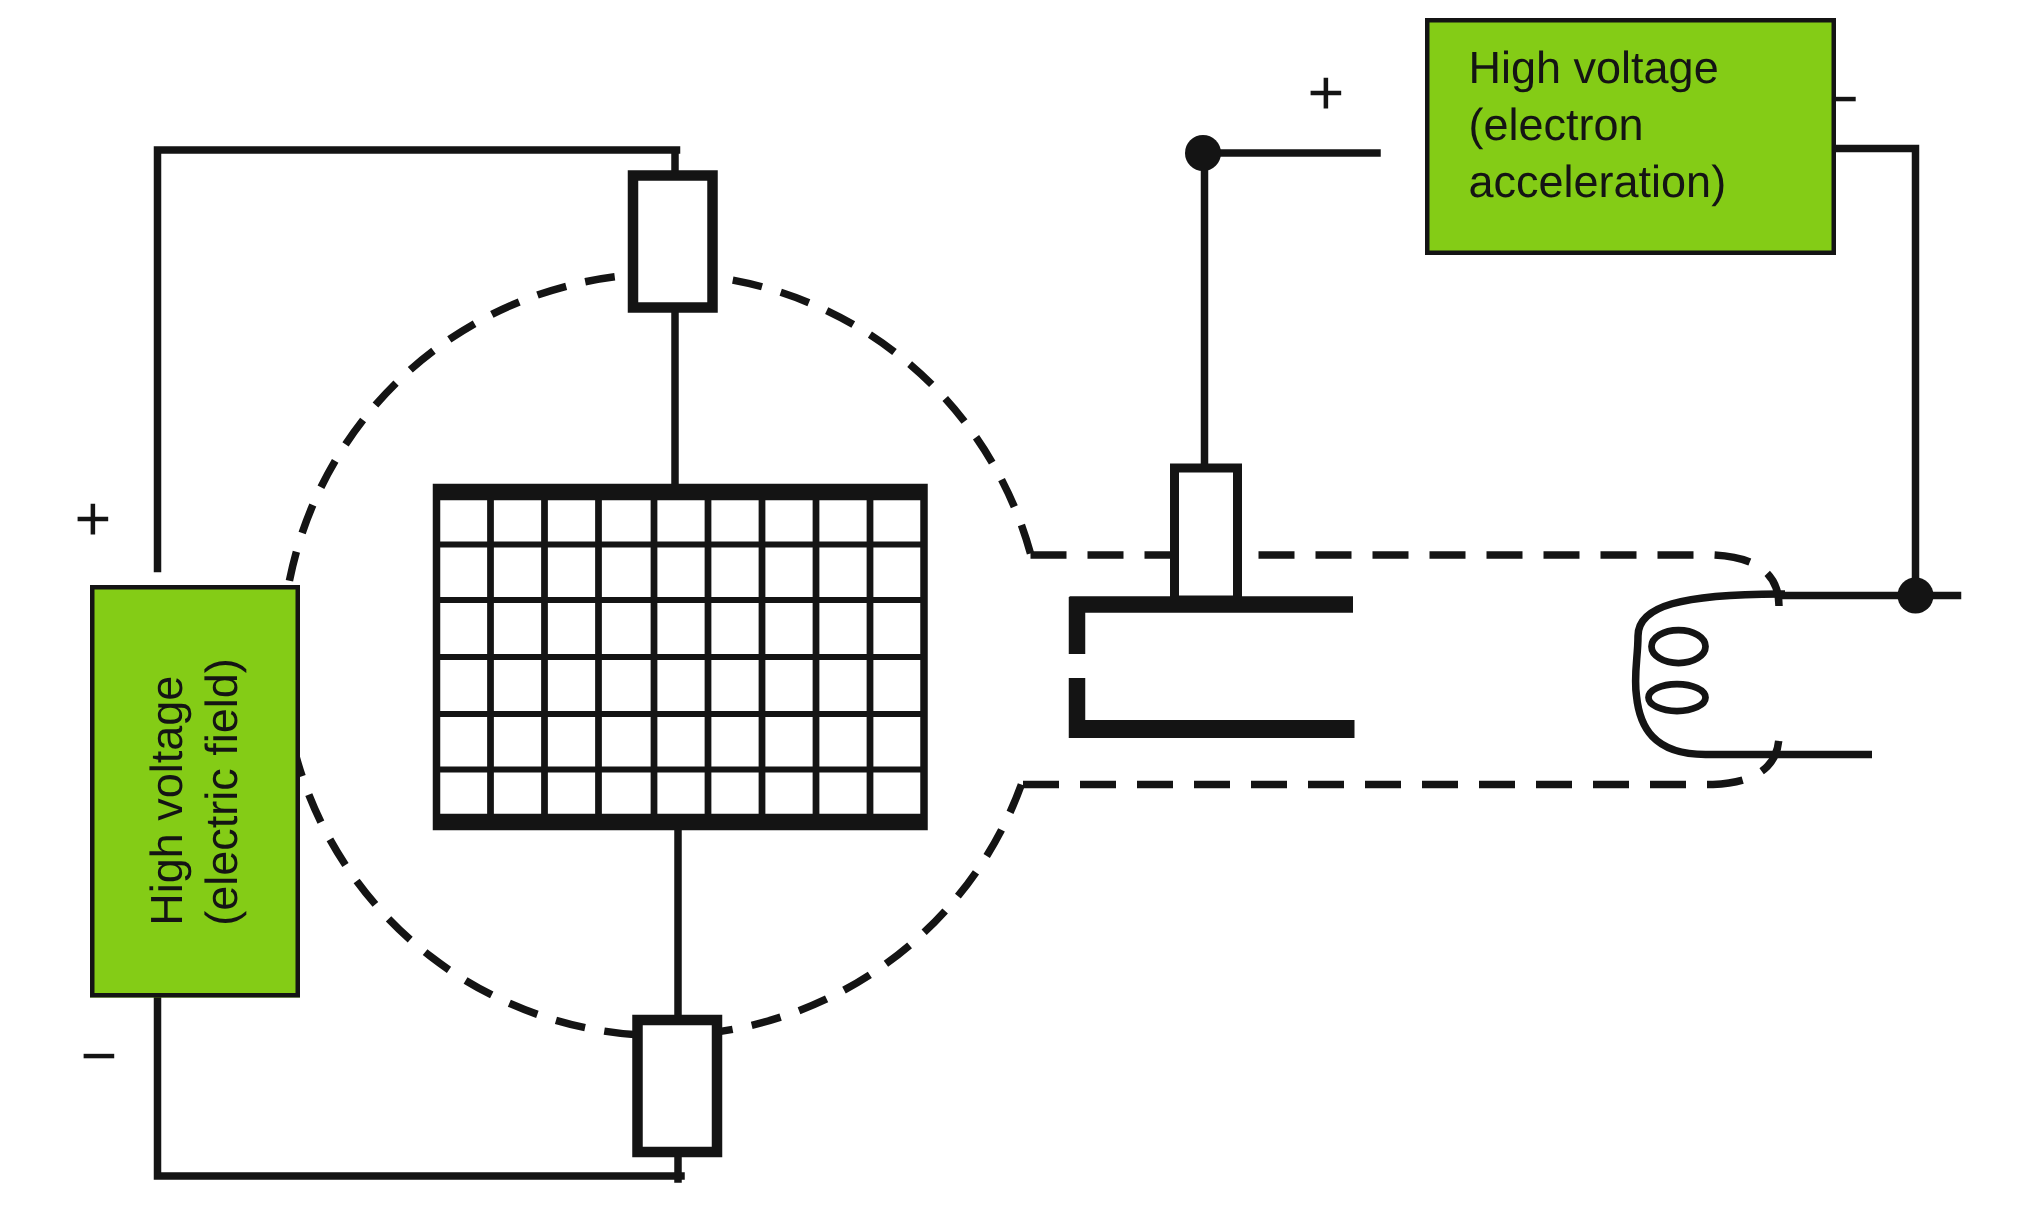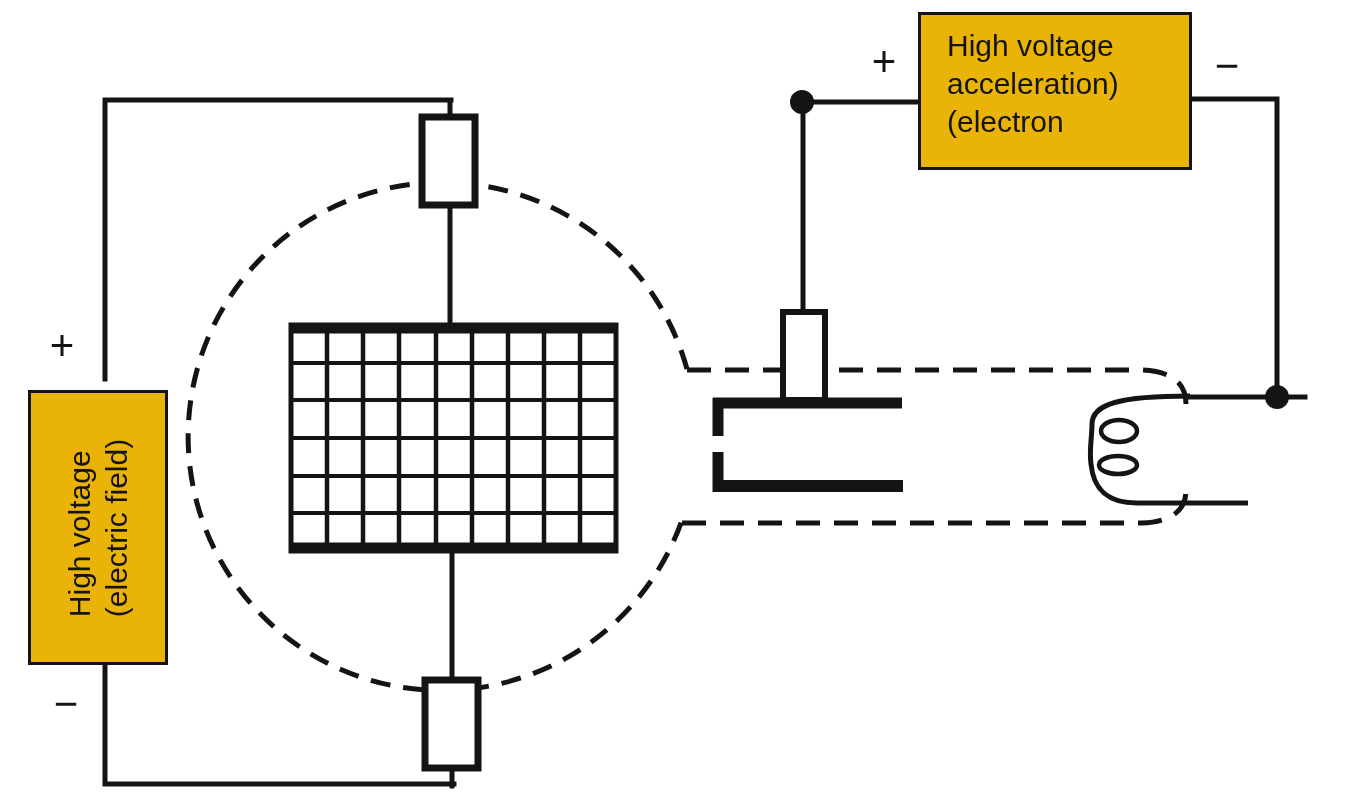--- a/index.html
+++ b/index.html
@@ -7,24 +7,25 @@
     position:relative;
     width:1349px;height:810px;
     background:#ffffff;
     font-family:"Liberation Sans", sans-serif;
     color:#141414;
     overflow:hidden;
   }
   #stage svg{position:absolute;left:0;top:0;}
   .label-box{
     position:absolute;
-    background:#eab308;
+    background:#84cc16;
     border:3px solid #141414;
     box-sizing:border-box;
     color:#141414;
+    margin-left:32px;
   }
   .label-box.accel{
     left:918px;top:12px;width:274px;height:158px;
     padding:12px 0 0 26px;
     font-size:30px;line-height:38px;
   }
   .label-box.field{
     left:28px;top:390px;width:140px;height:275px;
   }
   .label-box.field .rotated{
@@ -92,22 +93,22 @@
     <circle cx="1277" cy="397" r="12" fill="#141414"></circle>
   </svg>
 
   <div class="sign" style="left:62px;top:346px;">+</div>
   <div class="sign" style="left:66px;top:704px;">−</div>
   <div class="sign" style="left:884px;top:62px;">+</div>
   <div class="sign" style="left:1227px;top:66px;">−</div>
 
   <div class="label-box accel">
     <div class="line">High voltage</div>
+    <div class="line">(electron</div>
     <div class="line">acceleration)</div>
-    <div class="line">(electron</div>
   </div>
 
   <div class="label-box field">
     <div class="rotated">
       <div class="line">High voltage</div>
       <div class="line">(electric field)</div>
     </div>
   </div>
 
 </div>

